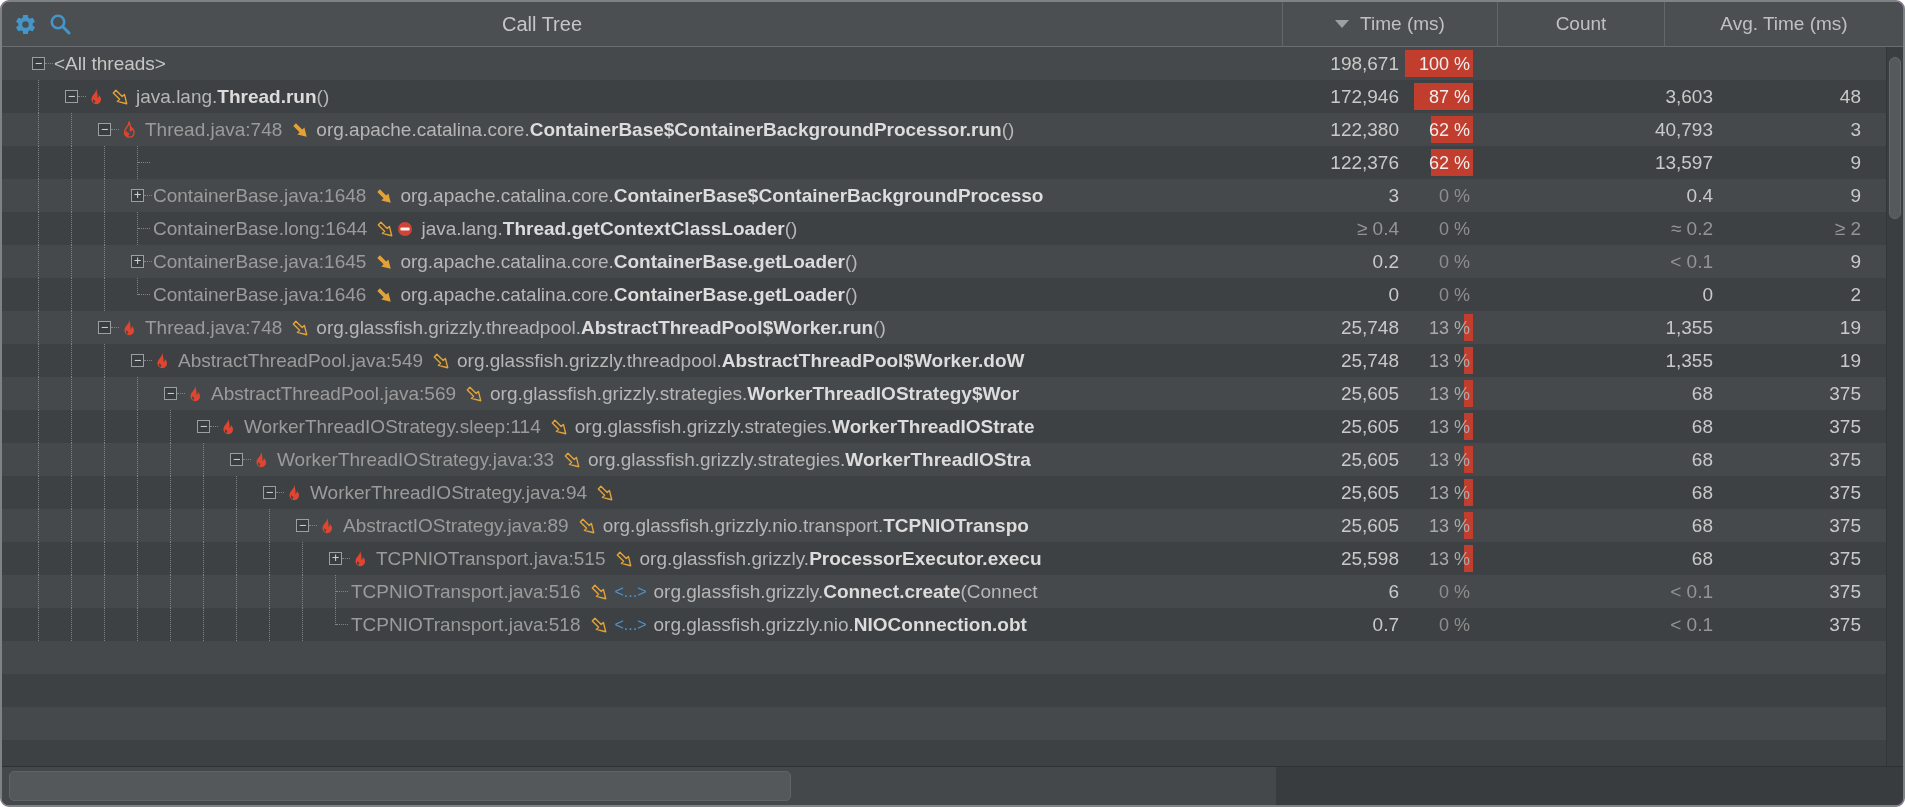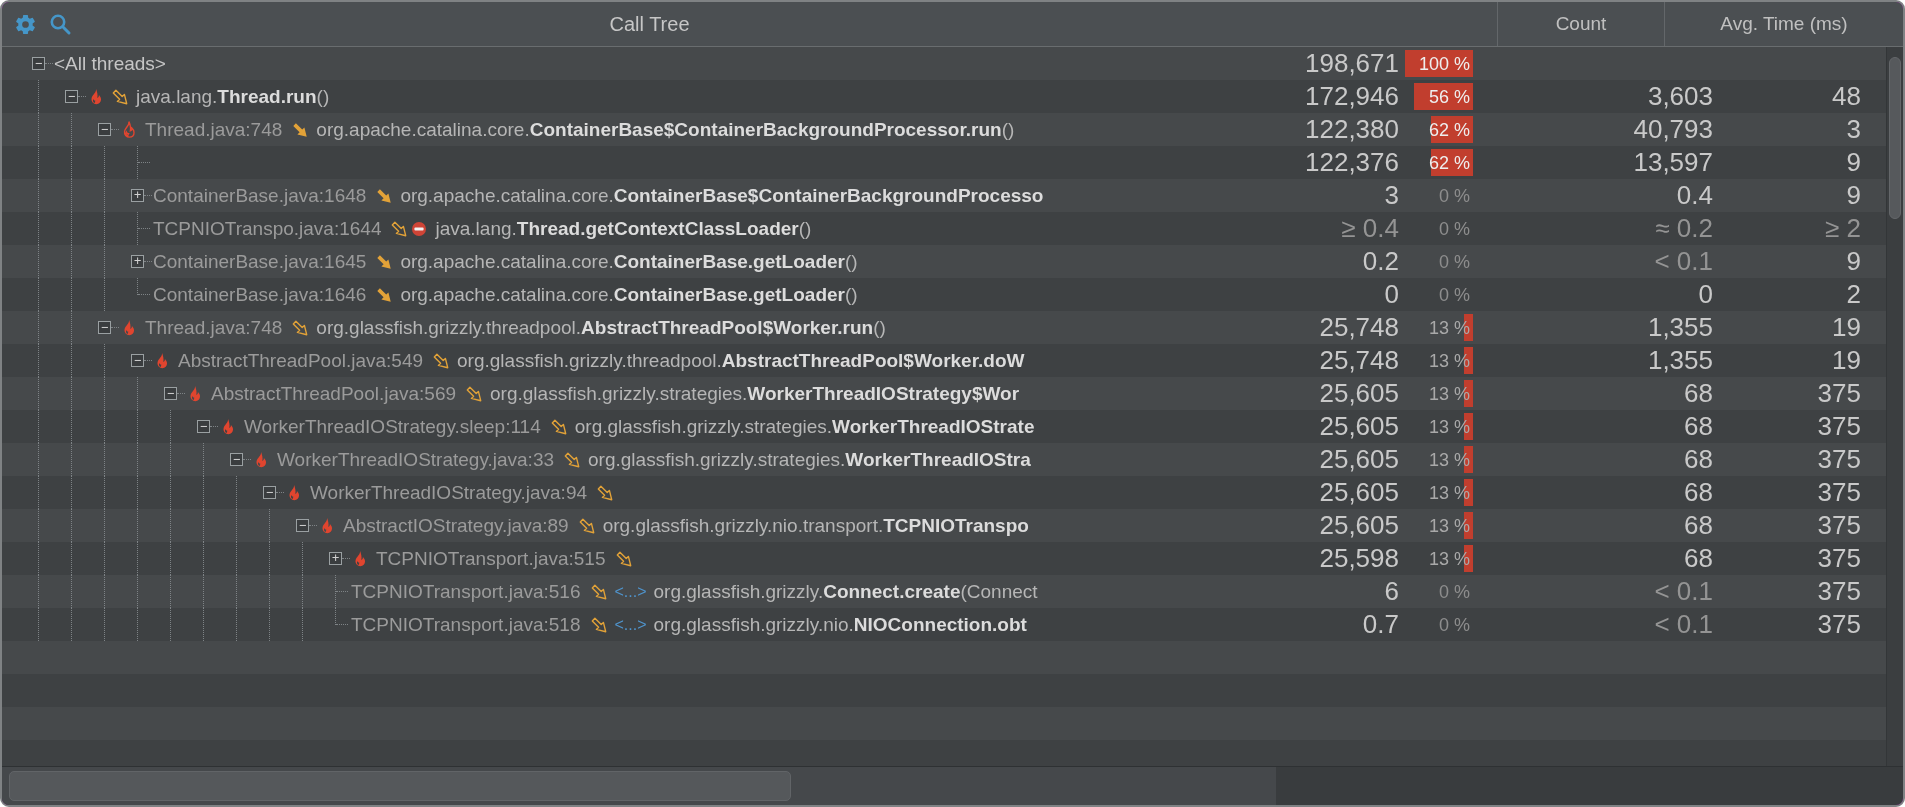--- a/index.html
+++ b/index.html
@@ -29,21 +29,21 @@
   .box{width:13px;height:13px;box-sizing:border-box;border:1px solid #9aa0a2;background:#3a3d3f;color:#d2d2d2;
        font-size:12px;line-height:10px;text-align:center;flex:none;margin-right:9px;cursor:pointer;
        font-family:"DejaVu Sans Mono",monospace;}
   .file{color:#9b9b9b;font-size:19px;margin-right:10px;}
   .pkg{color:#b6b6b6;font-size:19px;}
   .pkg b{color:#dcdcdc;font-weight:700;}
   .plain{color:#c6c6c6;font-size:19px;}
   .angle{color:#4f94cd;font-size:16px;margin-right:7px;}
   .ic{flex:none;margin-right:8px;}
   
-  .num{font-size:26px;color:#c9c9c9;text-align:right;flex:none;box-sizing:border-box;height:100%;
+  .num{font-size:19px;color:#c9c9c9;text-align:right;flex:none;box-sizing:border-box;height:100%;
        display:flex;align-items:center;justify-content:flex-end;}
   .t-time{width:123px;padding-right:6px;}
   .t-pct{width:92px;position:relative;flex:none;height:100%;}
   .pct-bar{position:absolute;right:24px;top:3px;bottom:3px;background:#c13e2e;}
   .pct-label{position:absolute;right:27px;top:50%;transform:translateY(-50%);font-size:18px;z-index:1;}
   .pw{color:#eeeeee;}.pm{color:#a9a9a9;}.pz{color:#8d8d8d;}
   .t-avg{width:239px;padding-right:23px;text-align:center;}
   .t-count{width:167px;padding-right:42px;}
   .dim{color:#949494;}
   
@@ -66,20 +66,24 @@
         <svg width="23" height="23" viewBox="0 0 24 24">
           <path fill="#4596c8" d="M19.43 12.98c.04-.32.07-.64.07-.98s-.03-.66-.07-.98l2.11-1.65a.5.5 0 0 0 .12-.64l-2-3.46a.5.5 0 0 0-.61-.22l-2.49 1c-.52-.4-1.08-.73-1.69-.98l-.38-2.65A.49.49 0 0 0 14 2h-4a.49.49 0 0 0-.49.42l-.38 2.65c-.61.25-1.17.59-1.69.98l-2.49-1a.5.5 0 0 0-.61.22l-2 3.46a.5.5 0 0 0 .12.64l2.11 1.65c-.04.32-.07.65-.07.98s.03.66.07.98l-2.11 1.65a.5.5 0 0 0-.12.64l2 3.46c.12.22.39.3.61.22l2.49-1c.52.4 1.08.73 1.69.98l.38 2.65c.04.24.24.42.49.42h4c.25 0 .46-.18.49-.42l.38-2.65c.61-.25 1.17-.59 1.69-.98l2.49 1c.22.08.49 0 .61-.22l2-3.46a.5.5 0 0 0-.12-.64l-2.11-1.65zM12 15.5A3.5 3.5 0 1 1 12 8.5a3.5 3.5 0 0 1 0 7z"></path>
         </svg>
         <svg width="24" height="24" viewBox="0 0 24 24">
           <circle cx="10" cy="10" r="6.2" fill="none" stroke="#4596c8" stroke-width="2.6"></circle>
           <line x1="14.8" y1="14.8" x2="21" y2="21" stroke="#4596c8" stroke-width="3" stroke-linecap="round"></line>
         </svg>
       </div>
       <div class="tb-title">Call Tree</div>
     </div>
+    <div class="col-head ch-time">
+      <span class="sort-tri"></span>
+      <span>Time (ms)</span>
+    </div>
     <div class="col-head ch-count">
       <span>Count</span>
     </div>
     <div class="col-head ch-avg">
       <span>Avg. Time (ms)</span>
     </div>
   </div>
 
   <div class="viewport">
     <div id="rows">
@@ -110,21 +114,21 @@
               </svg>
               <svg width="16" height="16" viewBox="0 0 16 16" class="ic">
                 <path d="M3.9 1.3 L1.3 3.9 L7.6 10.2 L5.4 12.4 L14.7 14.7 L12.4 5.4 L10.2 7.6 Z" fill="none" stroke="#e2a238" stroke-width="1.4" stroke-linejoin="round"></path>
               </svg>
               <span class="pkg">java.lang.<b>Thread.run</b>()</span>
             </div>
           </div>
           <div class="num t-time">172,946</div>
           <div class="t-pct">
             <div class="pct-bar" style="width: 59px;"></div>
-            <span class="pct-label pw">56 %</span>
+            <span class="pct-label pw">87 %</span>
           </div>
           <div class="num t-avg">3,603</div>
           <div class="num t-count">48</div>
         </div>
         <div class="row light">
           <div class="tree-cell">
             <div class="guide" style="left: 36px;"></div>
             <div class="guide" style="left: 69px;"></div>
             <div class="hstub" style="left: 109px; width: 8px;"></div>
             <div class="content" style="margin-left: 96px;">
@@ -186,21 +190,21 @@
           <div class="num t-count">9</div>
         </div>
         <div class="row dark">
           <div class="tree-cell">
             <div class="guide" style="left: 36px;"></div>
             <div class="guide" style="left: 69px;"></div>
             <div class="guide" style="left: 102px;"></div>
             <div class="guide" style="left: 135px;"></div>
             <div class="hstub" style="left: 136px; width: 12px;"></div>
             <div class="content" style="margin-left: 151px;">
-              <span class="file">TCPNIOTranspo.java:1644</span>
+              <span class="file">ContainerBase.long:1644</span>
               <svg width="16" height="16" viewBox="0 0 16 16" class="ic">
                 <path d="M3.9 1.3 L1.3 3.9 L7.6 10.2 L5.4 12.4 L14.7 14.7 L12.4 5.4 L10.2 7.6 Z" fill="none" stroke="#e2a238" stroke-width="1.4" stroke-linejoin="round"></path>
               </svg>
               <svg width="16" height="16" viewBox="0 0 16 16" class="ic" style="margin-left: -4px;">
                 <circle cx="8" cy="8" r="7" fill="#cf4436"></circle>
                 <rect x="3.4" y="6.6" width="9.2" height="2.8" rx="1" fill="#f2f2f2"></rect>
               </svg>
               <span class="pkg">java.lang.<b>Thread.getContextClassLoader</b>()</span>
             </div>
           </div>
@@ -464,20 +468,21 @@
             <div class="hstub" style="left: 340px; width: 8px;"></div>
             <div class="content" style="margin-left: 327px;">
               <span class="box">+</span>
               <svg width="17" height="17" viewBox="0 0 16 16" class="ic">
                 <path d="M8.4 0.6 C9.3 4 4.9 6.2 4.3 9.7 C3.8 12.8 6.1 15.2 8.8 15.2 C11.4 15.2 13.2 13.4 13.2 10.9 C13.2 9.1 12.3 7.7 11.2 6.7 C11.3 8.2 10.7 9.1 9.7 9.3 C10.4 6.4 9.4 3 8.4 0.6 Z M7.3 14.4 C5.8 13.7 5.2 11.9 6 10.3 C6.4 11.4 7.2 11.9 8 12 C7.4 12.8 7.2 13.7 7.3 14.4 Z" fill="#e0452f" fill-rule="evenodd"></path>
               </svg>
               <span class="file">TCPNIOTransport.java:515</span>
               <svg width="16" height="16" viewBox="0 0 16 16" class="ic">
                 <path d="M3.9 1.3 L1.3 3.9 L7.6 10.2 L5.4 12.4 L14.7 14.7 L12.4 5.4 L10.2 7.6 Z" fill="none" stroke="#e2a238" stroke-width="1.4" stroke-linejoin="round"></path>
               </svg>
+              <span class="pkg">org.glassfish.grizzly.<b>ProcessorExecutor.execu</b></span>
             </div>
           </div>
           <div class="num t-time">25,598</div>
           <div class="t-pct">
             <div class="pct-bar" style="width: 9px;"></div>
             <span class="pct-label pm">13 %</span>
           </div>
           <div class="num t-avg">68</div>
           <div class="num t-count">375</div>
         </div>

